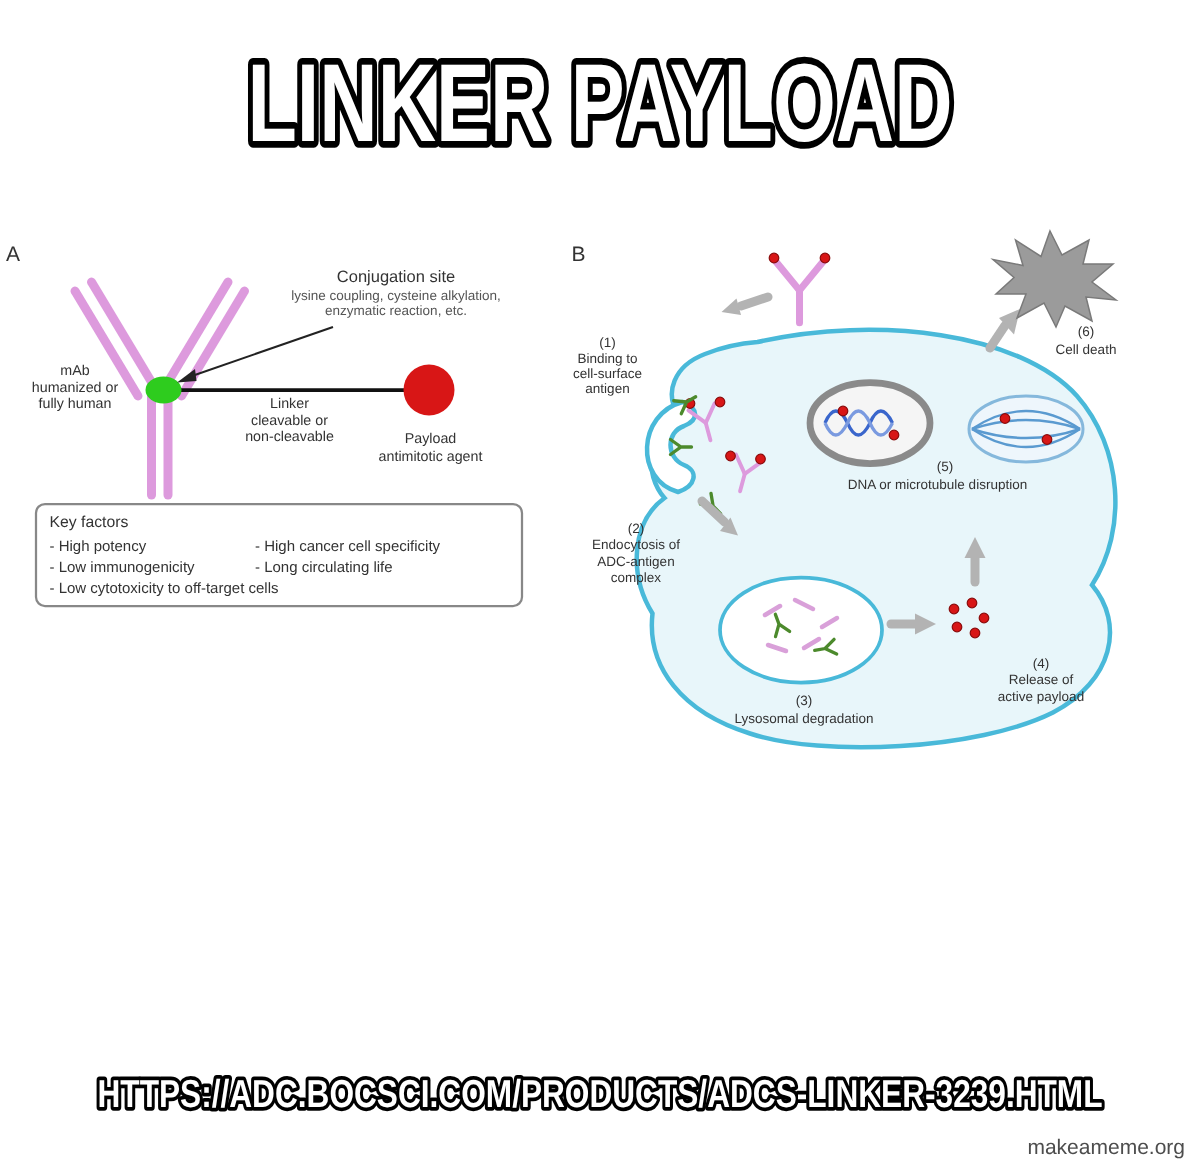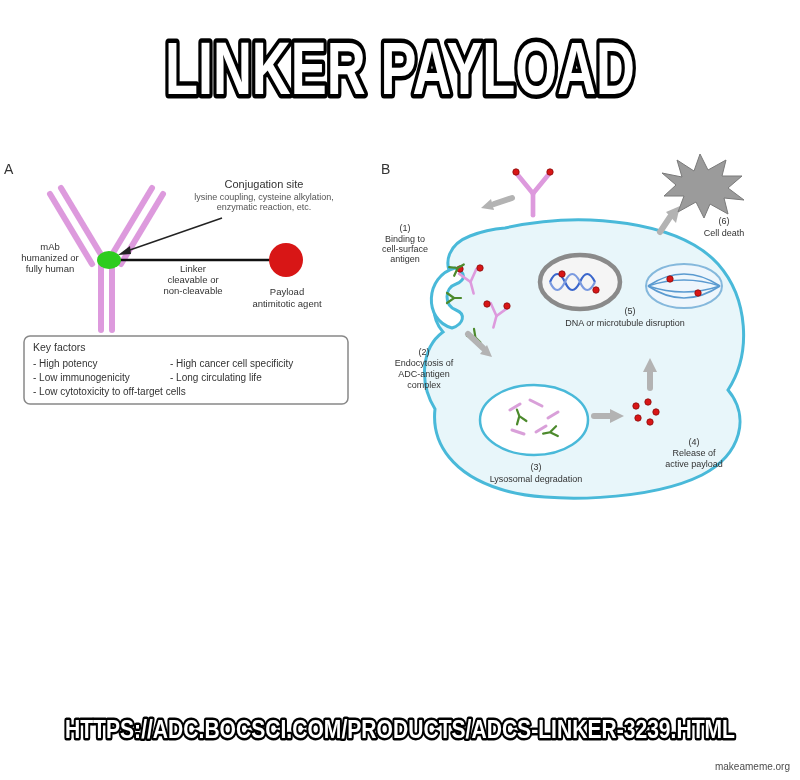--- a/index.html
+++ b/index.html
@@ -12,21 +12,21 @@
   .lbls{fill:#555;}
   .ab{stroke:#dd9add;stroke-width:6;stroke-linecap:round;fill:none;}
   .ab-mini{stroke:#dd9add;stroke-width:2.6;stroke-linecap:round;fill:none;}
   .antigen{stroke:#4c8a2c;stroke-width:2.2;stroke-linecap:round;fill:none;}
   .arrowln{stroke:#b3b3b3;stroke-width:6;stroke-linecap:round;}
   .ahead{fill:#b3b3b3;}
   .pink-frag{stroke:#d9a0d9;stroke-width:3;stroke-linecap:round;}
   .dna1{stroke:#3a66cc;stroke-width:2.2;fill:none;}
   .dna2{stroke:#7a9ae0;stroke-width:2.2;fill:none;}
   .fiber{stroke:#5a9ad0;stroke-width:1.6;fill:none;}
-  .watermark{position:absolute;right:10px;bottom:8px;font-size:10px;color:#4d4d4d;}
+  .watermark{position:absolute;right:10px;bottom:8px;font-size:14px;color:#4d4d4d;}
 </style>
 </head>
 <body>
 
 <div class="page">
 
   <svg class="meme-svg" style="top:8px" width="800" height="112">
     <text class="memetxt" x="400" y="86" font-size="74" stroke-width="9" text-anchor="middle" textLength="470" lengthAdjust="spacingAndGlyphs">LINKER PAYLOAD</text>
   </svg>
 

